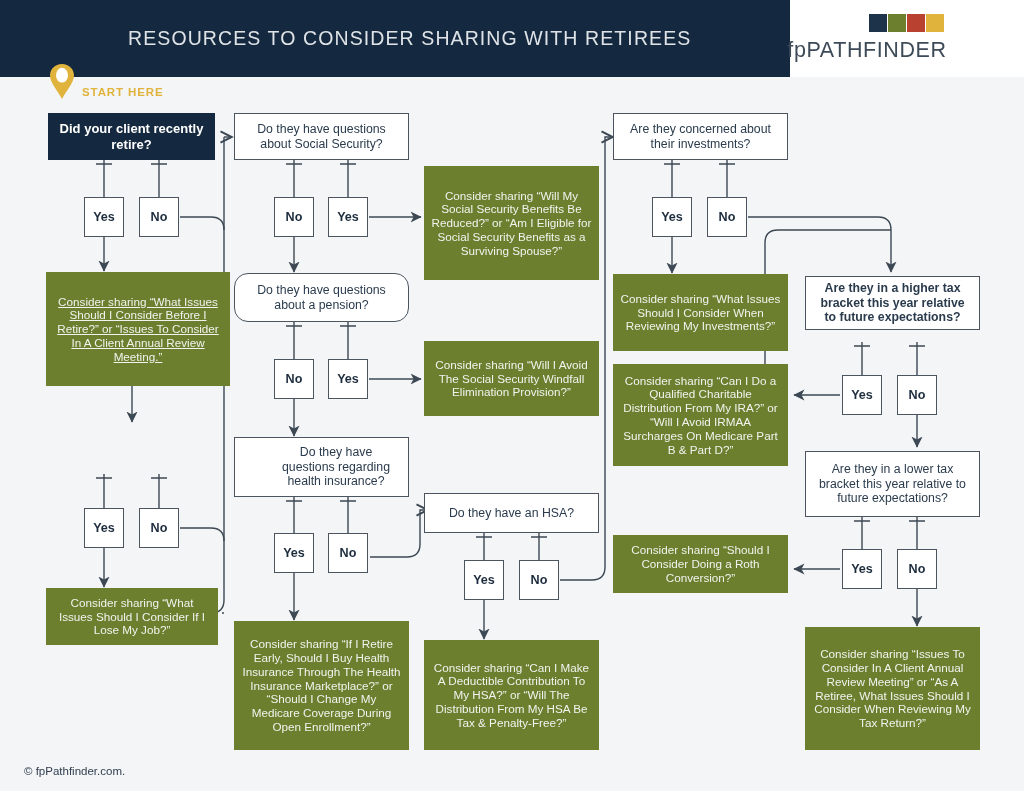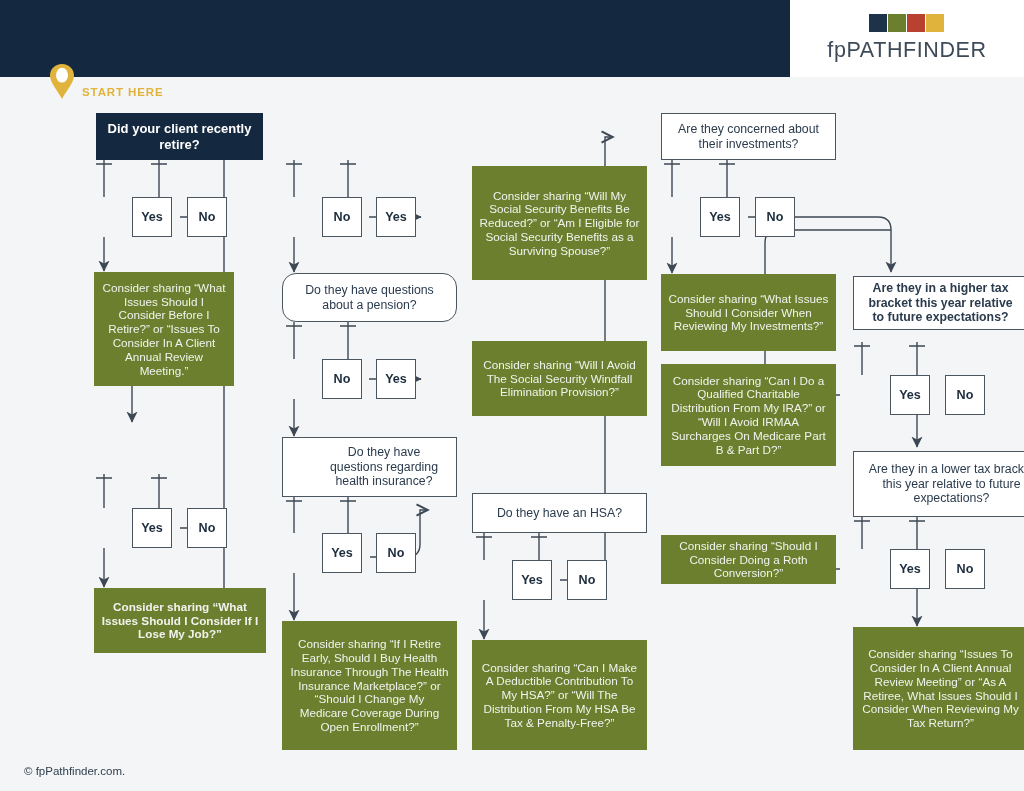--- a/index.html
+++ b/index.html
@@ -35,21 +35,21 @@
     position: absolute; left: 790px; top: 0;
     width: 234px; height: 77px;
     background: #ffffff;
   }
   .logo-squares {
     position: absolute; left: 869px; top: 14px;
     display: flex; gap: 1px;
   }
   .logo-squares span { display: block; width: 18px; height: 18px; }
   .logo-text {
-    position: absolute; left: 790px; top: 38px;
+    position: absolute; left: 750px; top: 38px;
     width: 234px;
     text-align: center;
     color: #3d4a57;
     font-size: 21.5px;
     letter-spacing: 0.6px;
     font-weight: 400;
   }
   .logo-text .fp { font-weight: 300; }
 
   
@@ -76,21 +76,20 @@
   #flow-svg {
     position: absolute; left: 0; top: 0;
     width: 1024px; height: 791px;
     pointer-events: none;
   }
   .node {
     position: absolute;
     display: flex; align-items: center; justify-content: center;
     text-align: center;
     line-height: 1.18;
-    margin-left: 48px;
   }
   .node-q {
     background: #ffffff;
     border: 1.3px solid #4a5560;
     color: #2a3b4d;
     font-size: 12.3px;
     padding: 4px 8px;
   }
   .node-start {
     background: #14293f;
@@ -113,20 +112,21 @@
     font-size: 11.7px;
     padding: 10px 7px;
   }
 </style>
 </head>
 <body>
 
 <div id="page">
 
   <div class="header-bar"></div>
+  <div class="header-title">RESOURCES TO CONSIDER SHARING WITH RETIREES</div>
   <div class="header-right"></div>
   <div class="logo-squares">
     <span style="background:#1d3349"></span>
     <span style="background:#6b7f2e"></span>
     <span style="background:#b8412f"></span>
     <span style="background:#e0b33c"></span>
   </div>
   <div class="logo-text"><span class="fp">fp</span><span>PATHFINDER</span></div>
 
   <svg class="start-pin" viewBox="0 0 28 38">
@@ -218,25 +218,26 @@
 
       <path d="M917,589 L917,626" marker-end="url(#arw)"></path>
 
       <path d="M891,230 L778,230 Q765,230 765,243 L765,382 Q765,395 752,395"></path>
     </g>
   </svg>
 
   <div class="node node-start" style="left:48px; top:113px; width:167px; height:47px;">Did your client recently retire?</div>
   <div class="node node-yn" style="left:84px; top:197px;">Yes</div>
   <div class="node node-yn" style="left:139px; top:197px;">No</div>
-  <div class="node node-green" style="left:46px; top:272px; width:140px; height:114px;">Consider sharing “What Issues Should I Consider Before I Retire?” or “Issues To Consider In A Client Annual Review Meeting.”</div>
+  <div class="node node-green" style="left:46px; top:272px; width:184px; height:114px;text-decoration:underline;">Consider sharing “What Issues Should I Consider Before I Retire?” or “Issues To Consider In A Client Annual Review Meeting.”</div>
   <div class="node node-yn" style="left:84px; top:508px;">Yes</div>
   <div class="node node-yn" style="left:139px; top:508px;">No</div>
-  <div class="node node-green" style="left:46px; top:588px; width:172px; height:65px;font-weight:bold;">Consider sharing “What Issues Should I Consider If I Lose My Job?”</div>
-
+  <div class="node node-green" style="left:46px; top:588px; width:172px; height:57px;">Consider sharing “What Issues Should I Consider If I Lose My Job?”</div>
+
+  <div class="node node-q" style="left:234px; top:113px; width:175px; height:47px;">Do they have questions about Social Security?</div>
   <div class="node node-yn" style="left:274px; top:197px;">No</div>
   <div class="node node-yn" style="left:328px; top:197px;">Yes</div>
 
   <div class="node node-q" style="left:234px; top:273px; width:175px; height:49px;border-radius:14px;">Do they have questions about a pension?</div>
   <div class="node node-yn" style="left:274px; top:359px;">No</div>
   <div class="node node-yn" style="left:328px; top:359px;">Yes</div>
 
   <div class="node node-q" style="left:234px; top:437px; width:175px; height:60px;padding-left:37px;">Do they have questions regarding health insurance?</div>
   <div class="node node-yn" style="left:274px; top:533px;">Yes</div>
   <div class="node node-yn" style="left:328px; top:533px;">No</div>
@@ -248,27 +249,27 @@
   <div class="node node-green" style="left:424px; top:341px; width:175px; height:75px;">Consider sharing “Will I Avoid The Social Security Windfall Elimination Provision?”</div>
   <div class="node node-yn" style="left:464px; top:560px;">Yes</div>
   <div class="node node-yn" style="left:519px; top:560px;">No</div>
   <div class="node node-q" style="left:613px; top:113px; width:175px; height:47px;">Are they concerned about their investments?</div>
 
   <div class="node node-green" style="left:424px; top:640px; width:175px; height:110px;">Consider sharing “Can I Make A Deductible Contribution To My HSA?” or “Will The Distribution From My HSA Be Tax &amp; Penalty-Free?”</div>
   <div class="node node-yn" style="left:652px; top:197px;">Yes</div>
   <div class="node node-yn" style="left:707px; top:197px;">No</div>
   <div class="node node-green" style="left:613px; top:274px; width:175px; height:77px;">Consider sharing “What Issues Should I Consider When Reviewing My Investments?”</div>
   <div class="node node-green" style="left:613px; top:364px; width:175px; height:102px;">Consider sharing “Can I Do a Qualified Charitable Distribution From My IRA?” or “Will I Avoid IRMAA Surcharges On Medicare Part B &amp; Part D?”</div>
-  <div class="node node-green" style="left:613px; top:535px; width:175px; height:49px;">Consider sharing “Should I Consider Doing a Roth Conversion?”</div>
+  <div class="node node-green" style="left:613px; top:535px; width:175px; height:58px;">Consider sharing “Should I Consider Doing a Roth Conversion?”</div>
 
   <div class="node node-q" style="left:805px; top:276px; width:175px; height:54px;font-weight:bold;">Are they in a higher tax bracket this year relative to future expectations?</div>
   <div class="node node-yn" style="left:842px; top:375px;">Yes</div>
   <div class="node node-yn" style="left:897px; top:375px;">No</div>
 
-  <div class="node node-q" style="left:805px; top:451px; width:197px; height:66px;">Are they in a lower tax bracket this year relative to future expectations?</div>
+  <div class="node node-q" style="left:805px; top:451px; width:175px; height:66px;">Are they in a lower tax bracket this year relative to future expectations?</div>
   <div class="node node-yn" style="left:842px; top:549px;">Yes</div>
   <div class="node node-yn" style="left:897px; top:549px;">No</div>
 
   <div class="node node-green" style="left:805px; top:627px; width:175px; height:123px;">Consider sharing “Issues To Consider In A Client Annual Review Meeting” or “As A Retiree, What Issues Should I Consider When Reviewing My Tax Return?”</div>
 
   <div class="footer">© fpPathfinder.com.</div>
 
 </div>
 
 </body></html>

